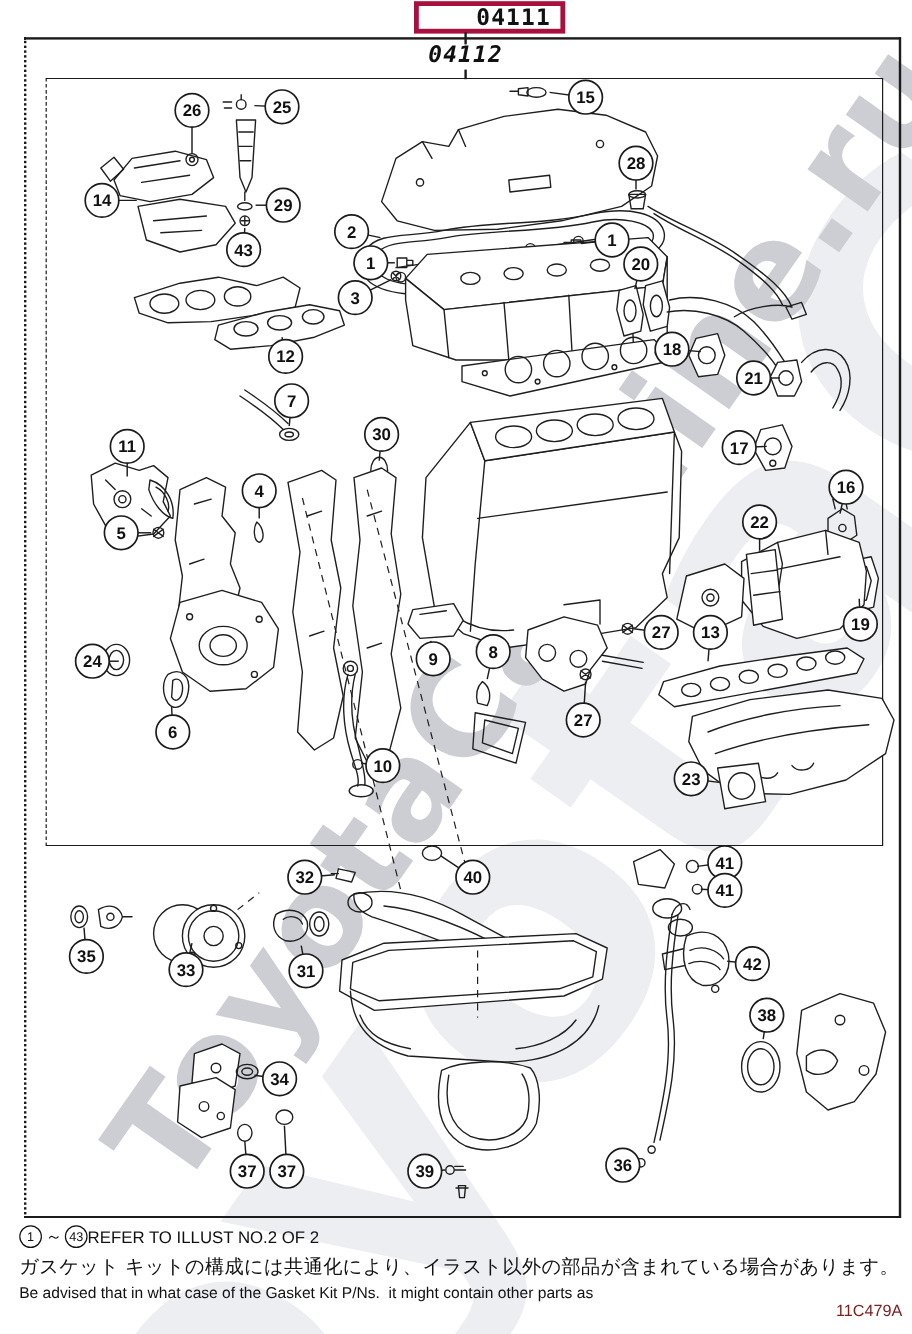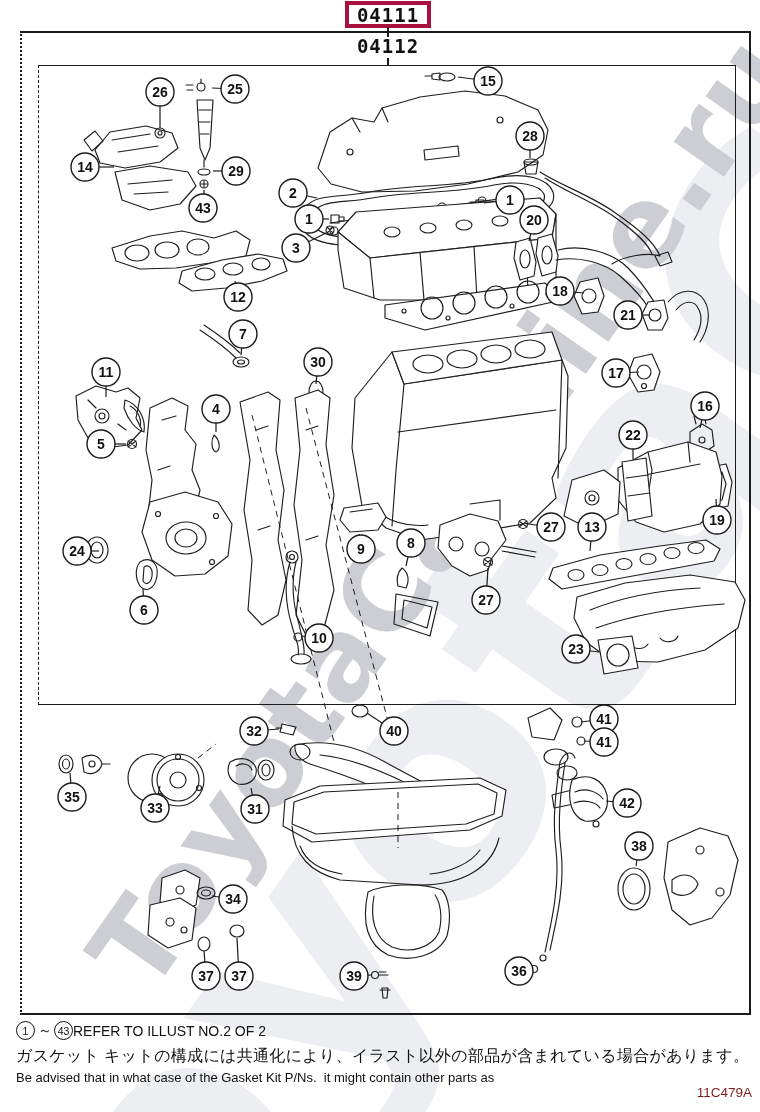--- a/index.html
+++ b/index.html
@@ -10,24 +10,24 @@
       font-family:"DejaVu Sans", sans-serif;transform-origin:0 0;}
   #wm-big{left:-160px;top:1290px;font-size:330px;color:#eceef2;transform:rotate(-55deg);letter-spacing:4px;}
   #wm-main{left:64px;top:938px;font-size:112px;color:#ccced4;transform:rotate(-55deg);letter-spacing:1px;}
   
   #outer-box{position:absolute;left:20px;top:31px;width:727px;height:980px;
              border:2px solid #1b1b1b;border-left-style:dotted;}
   #inner-box{position:absolute;left:38px;top:65px;width:696px;height:638px;
              border:1.5px solid #1b1b1b;border-left-style:dashed;}
   
   #kit-badge{position:absolute;left:345px;top:1px;width:78px;height:19px;border:4px solid #A8103E;
-             background:#fff;display:flex;align-items:center;justify-content:center;}
+             background:#fff;display:flex;align-items:center;justify-content:center;padding-left:40px;}
   .partnum{font-family:"DejaVu Sans Mono", monospace;font-weight:bold;font-size:19px;
            letter-spacing:1px;color:#111;}
-  #sub-number{position:absolute;left:338px;top:35px;width:100px;text-align:center;}
+  #sub-number{position:absolute;left:338px;top:35px;width:100px;text-align:center;font-style:italic;}
   .tick{position:absolute;width:2px;background:#1b1b1b;}
   #tick-1{left:387px;top:27px;height:10px;}
   #tick-2{left:387px;top:58px;height:8px;}
   
   #art{position:absolute;left:0;top:0;}
   .sk{stroke:#1e1e1e;stroke-width:1.15;fill:none;stroke-linejoin:round;stroke-linecap:round;}
   .skf{stroke:#1e1e1e;stroke-width:1.15;fill:#ffffff;stroke-linejoin:round;}
   .dash{stroke:#1e1e1e;stroke-width:1;fill:none;stroke-dasharray:6 5;}
   .callout-line{stroke:#1b1b1b;stroke-width:1.2;}
   .callout-circle{fill:#ffffff;stroke:#1b1b1b;stroke-width:1.4;}

